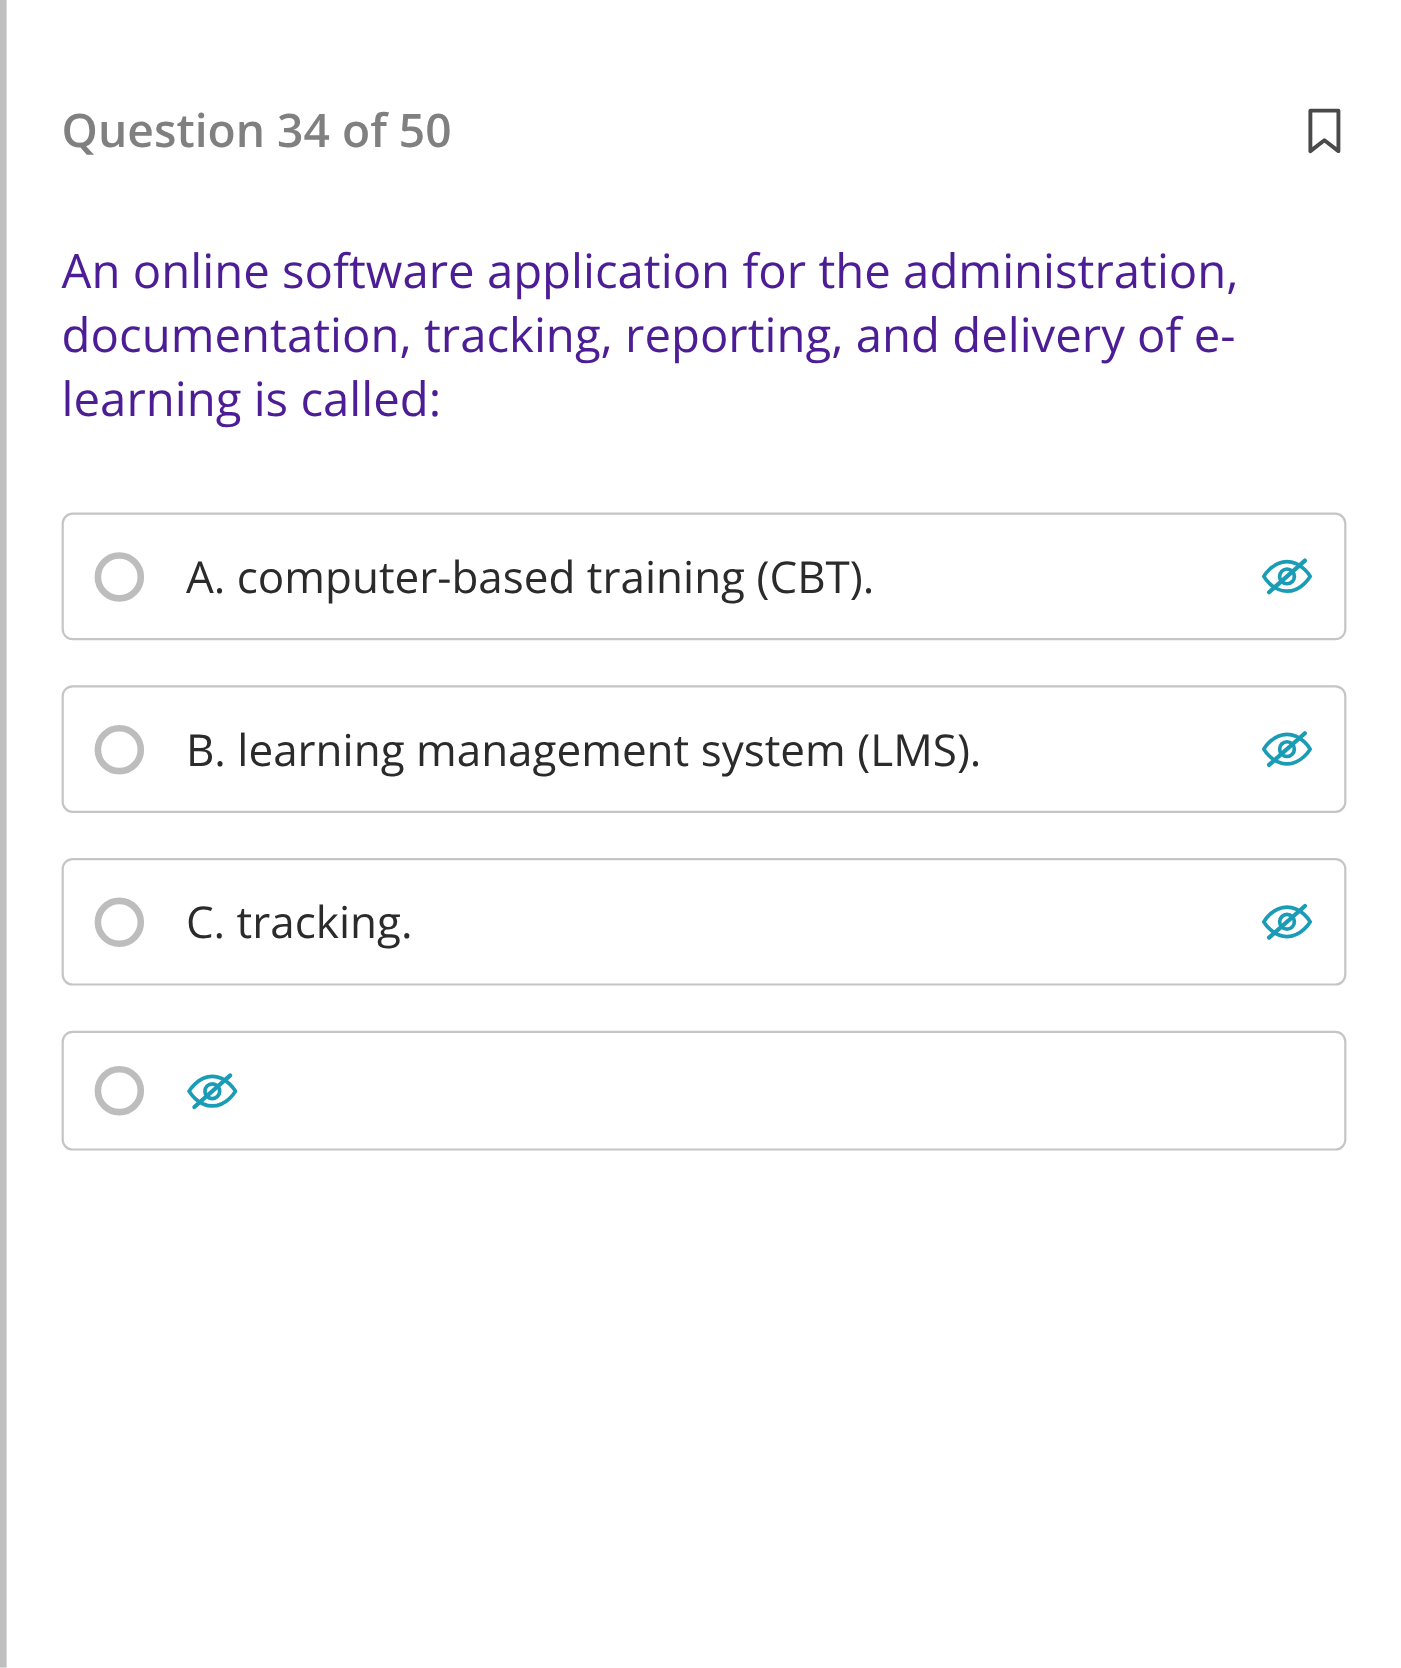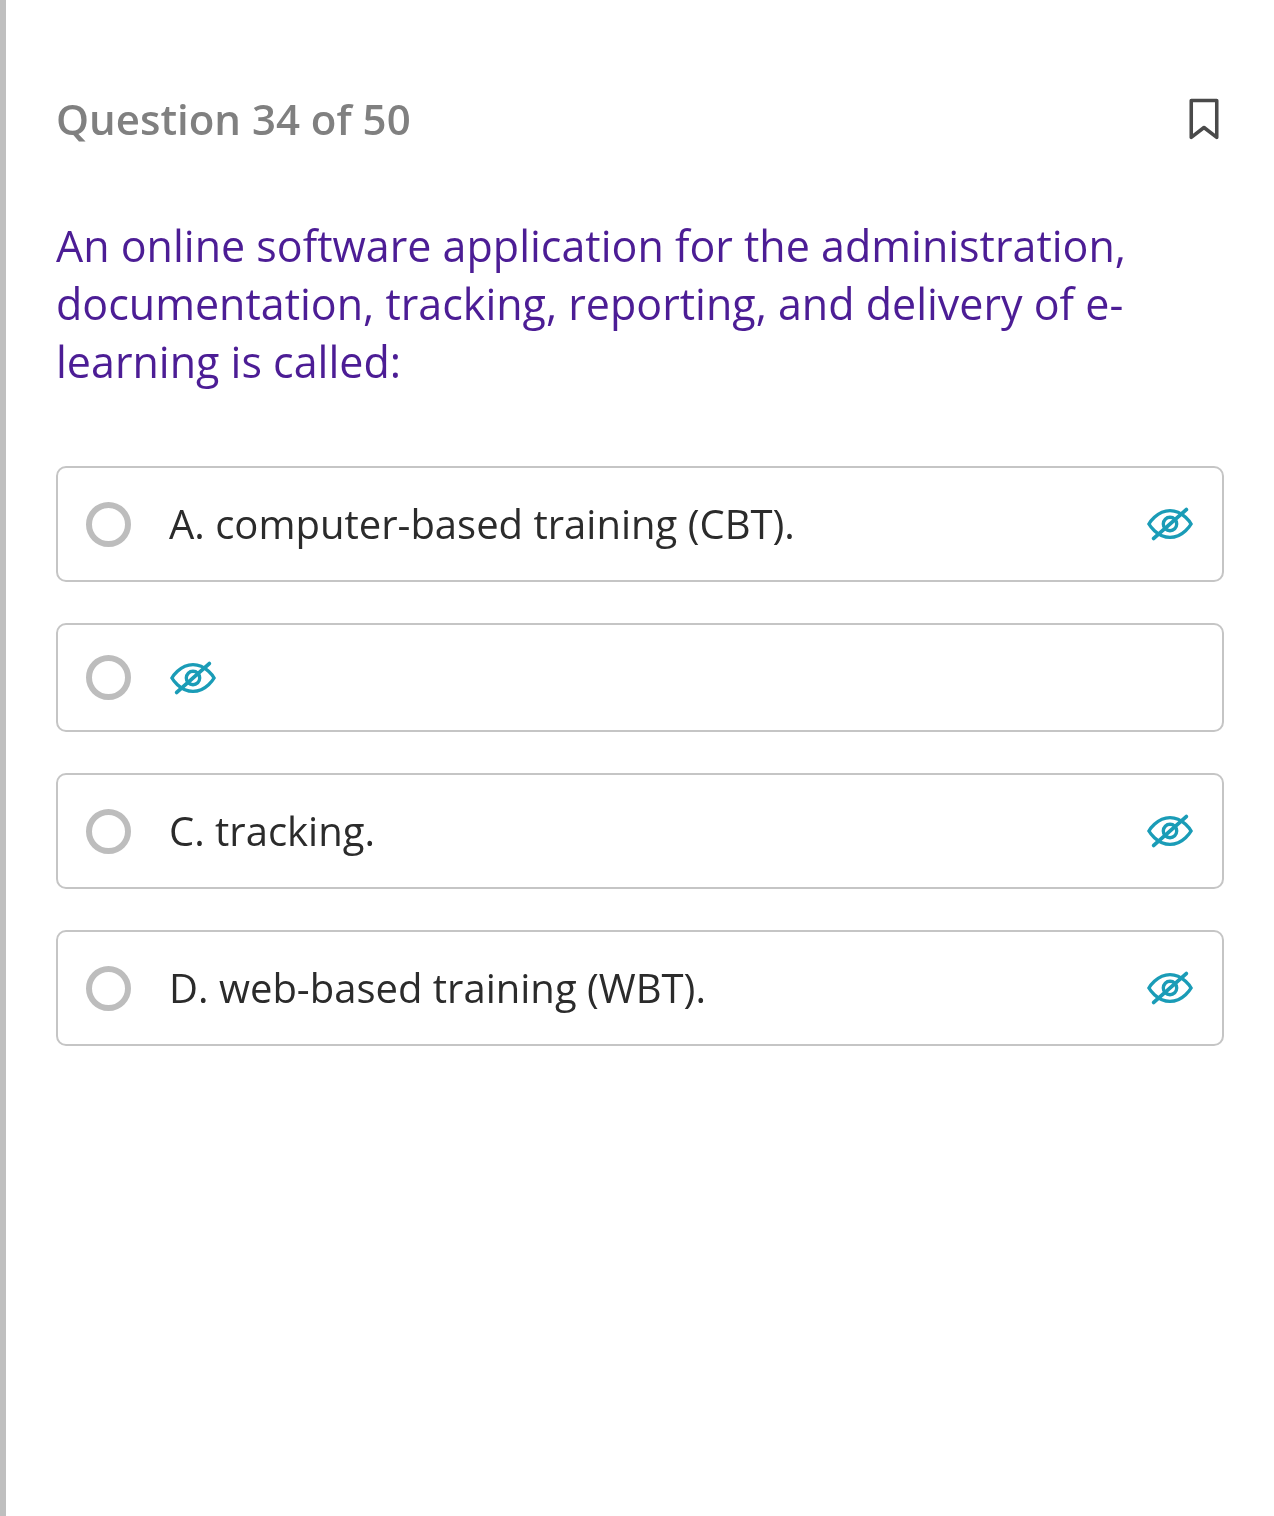--- a/index.html
+++ b/index.html
@@ -113,20 +113,21 @@
         <svg viewBox="0 0 48 36">
           <path d="M2 18 C2 18 10 4 24 4 C38 4 46 18 46 18 C46 18 38 32 24 32 C10 32 2 18 2 18 Z" fill="none" stroke="#1a9cb7" stroke-width="3.5"></path>
           <circle cx="24" cy="18" r="7" fill="none" stroke="#1a9cb7" stroke-width="3.5"></circle>
           <line x1="7" y1="33" x2="41" y2="3" stroke="#1a9cb7" stroke-width="4" stroke-linecap="round"></line>
         </svg>
       </div>
     </div>
 
     <div class="option-card">
       <div class="radio-circle"></div>
+      <div class="option-text">B. learning management system (LMS).</div>
       <div class="hide-btn">
         <svg viewBox="0 0 48 36">
           <path d="M2 18 C2 18 10 4 24 4 C38 4 46 18 46 18 C46 18 38 32 24 32 C10 32 2 18 2 18 Z" fill="none" stroke="#1a9cb7" stroke-width="3.5"></path>
           <circle cx="24" cy="18" r="7" fill="none" stroke="#1a9cb7" stroke-width="3.5"></circle>
           <line x1="7" y1="33" x2="41" y2="3" stroke="#1a9cb7" stroke-width="4" stroke-linecap="round"></line>
         </svg>
       </div>
     </div>
 
     <div class="option-card">
@@ -136,21 +137,20 @@
         <svg viewBox="0 0 48 36">
           <path d="M2 18 C2 18 10 4 24 4 C38 4 46 18 46 18 C46 18 38 32 24 32 C10 32 2 18 2 18 Z" fill="none" stroke="#1a9cb7" stroke-width="3.5"></path>
           <circle cx="24" cy="18" r="7" fill="none" stroke="#1a9cb7" stroke-width="3.5"></circle>
           <line x1="7" y1="33" x2="41" y2="3" stroke="#1a9cb7" stroke-width="4" stroke-linecap="round"></line>
         </svg>
       </div>
     </div>
 
     <div class="option-card">
       <div class="radio-circle"></div>
-      <div class="option-text">D. web-based training (WBT).</div>
       <div class="hide-btn">
         <svg viewBox="0 0 48 36">
           <path d="M2 18 C2 18 10 4 24 4 C38 4 46 18 46 18 C46 18 38 32 24 32 C10 32 2 18 2 18 Z" fill="none" stroke="#1a9cb7" stroke-width="3.5"></path>
           <circle cx="24" cy="18" r="7" fill="none" stroke="#1a9cb7" stroke-width="3.5"></circle>
           <line x1="7" y1="33" x2="41" y2="3" stroke="#1a9cb7" stroke-width="4" stroke-linecap="round"></line>
         </svg>
       </div>
     </div>
 
   </div>

